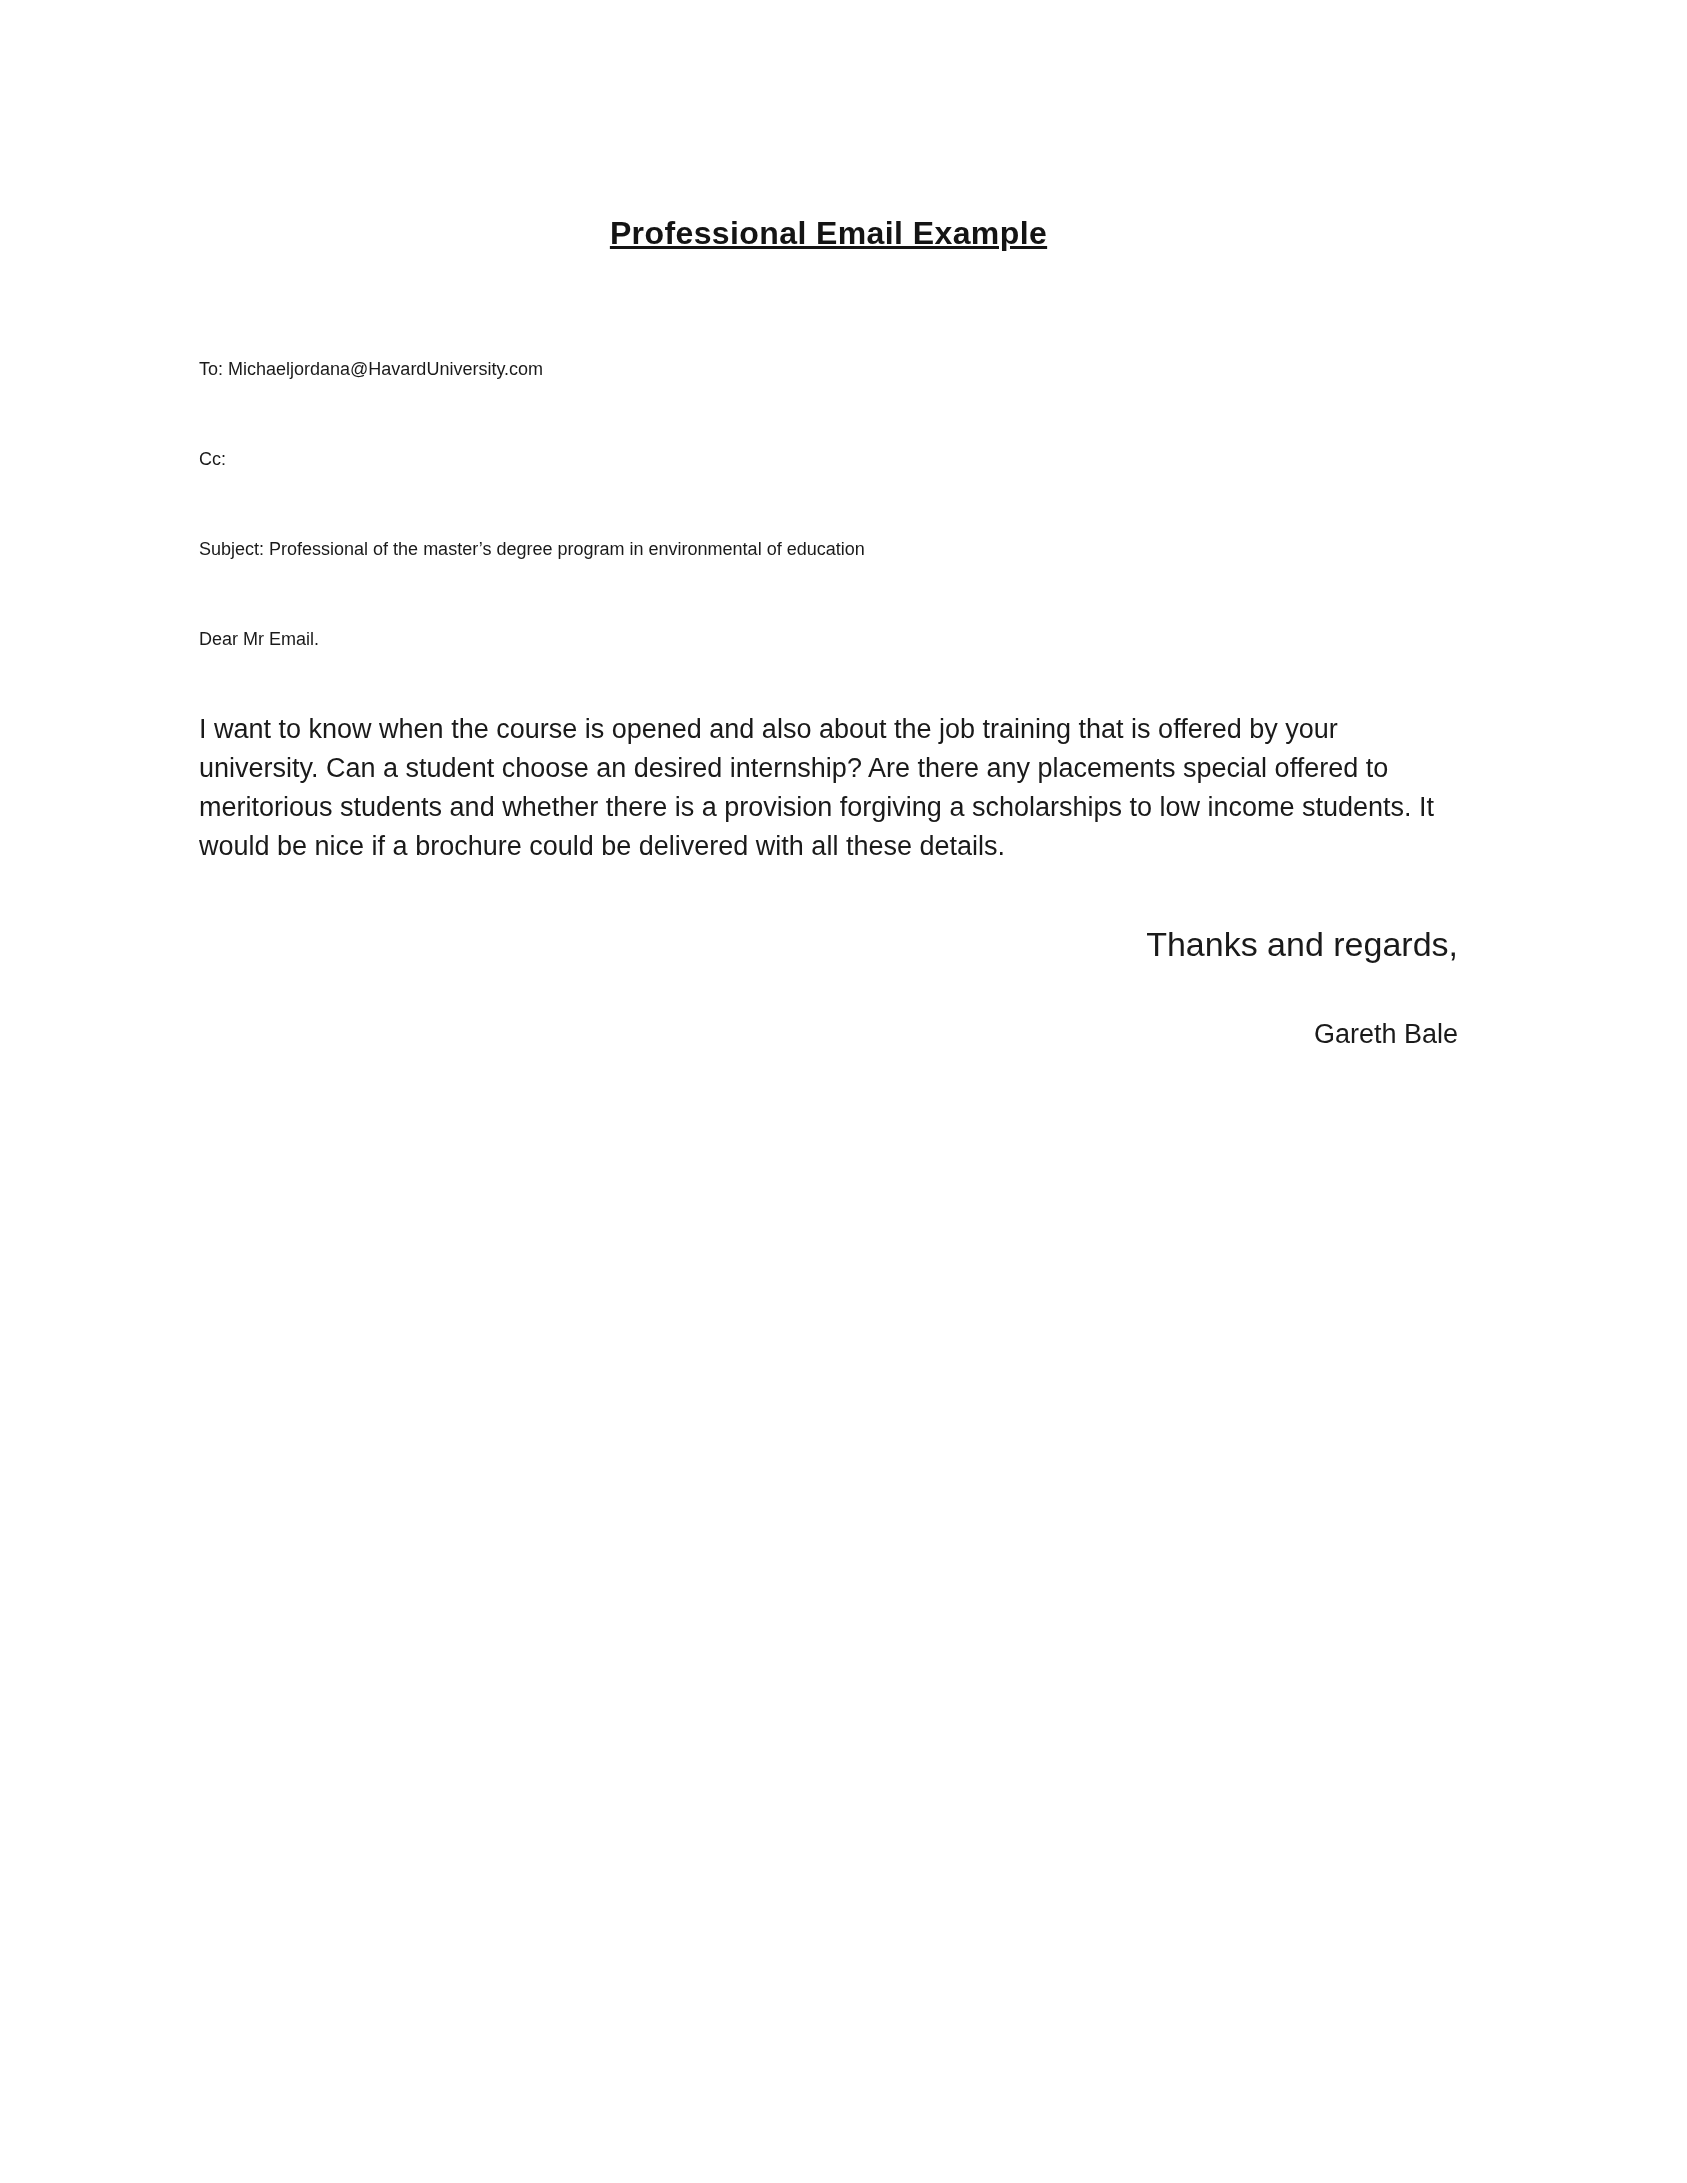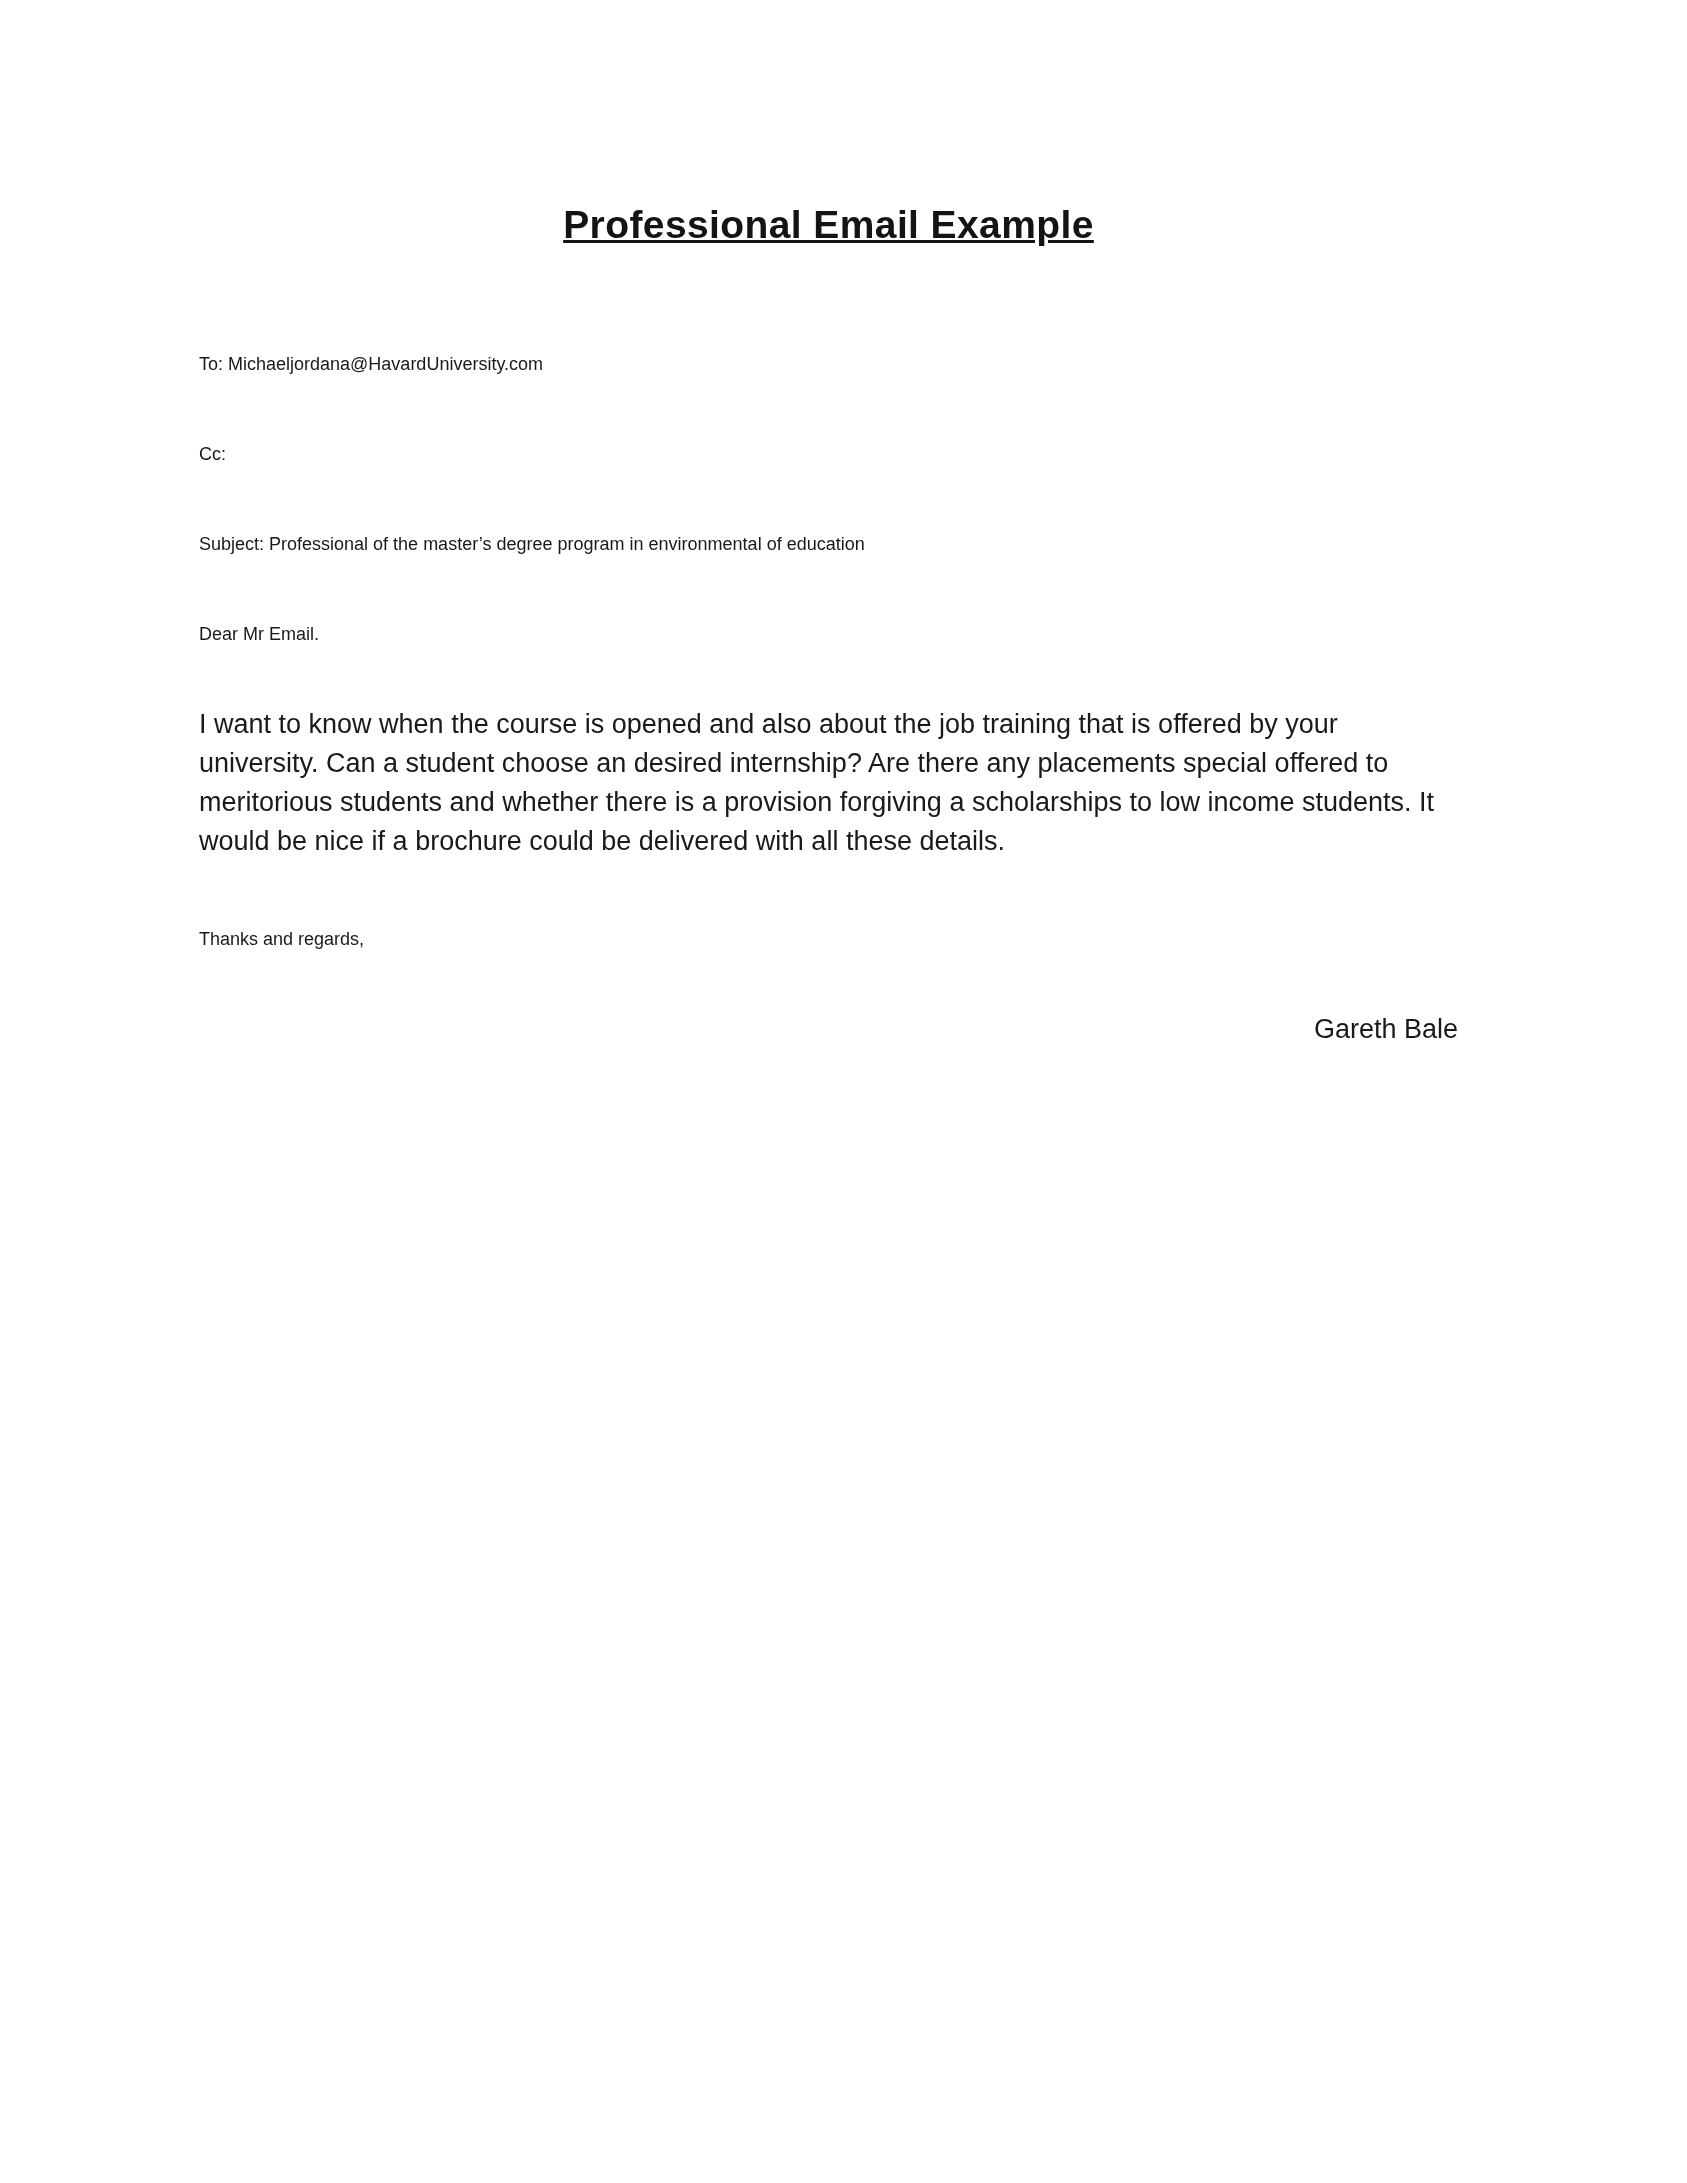--- a/index.html
+++ b/index.html
@@ -15,45 +15,46 @@
     position: relative;
     overflow: hidden;
   }
   .doc {
     box-sizing: border-box;
     width: 1687px;
     padding: 199px 229px 0 199px;
   }
   .doc-title {
     text-align: center;
-    font-size: 39px;
+    font-size: 32px;
     font-weight: bold;
     text-decoration: underline;
     letter-spacing: 0.4px;
-    margin: 4px 0 98px 0;
+    margin: 16px 0 98px 0;
     color: #141414;
   }
   .line {
     font-size: 18px;
     line-height: 39px;
     margin: 0 0 51px 0;
     white-space: pre-wrap;
   }
   .para {
     font-size: 27px;
     line-height: 39px;
     margin: 0 0 59px 0;
   }
   .gap-large {
     margin-bottom: 114px;
   }
   .closing-line {
-    font-size: 18px;
+    font-size: 34px;
     line-height: 39px;
-    margin: 0 0 51px 0;
+    margin: 0 0 51px 12px;
+    text-align: right;
   }
   .signature-line {
     font-size: 27px;
     line-height: 39px;
     margin: 0;
     text-align: right;
   }
 </style>
 </head>
 <body>

